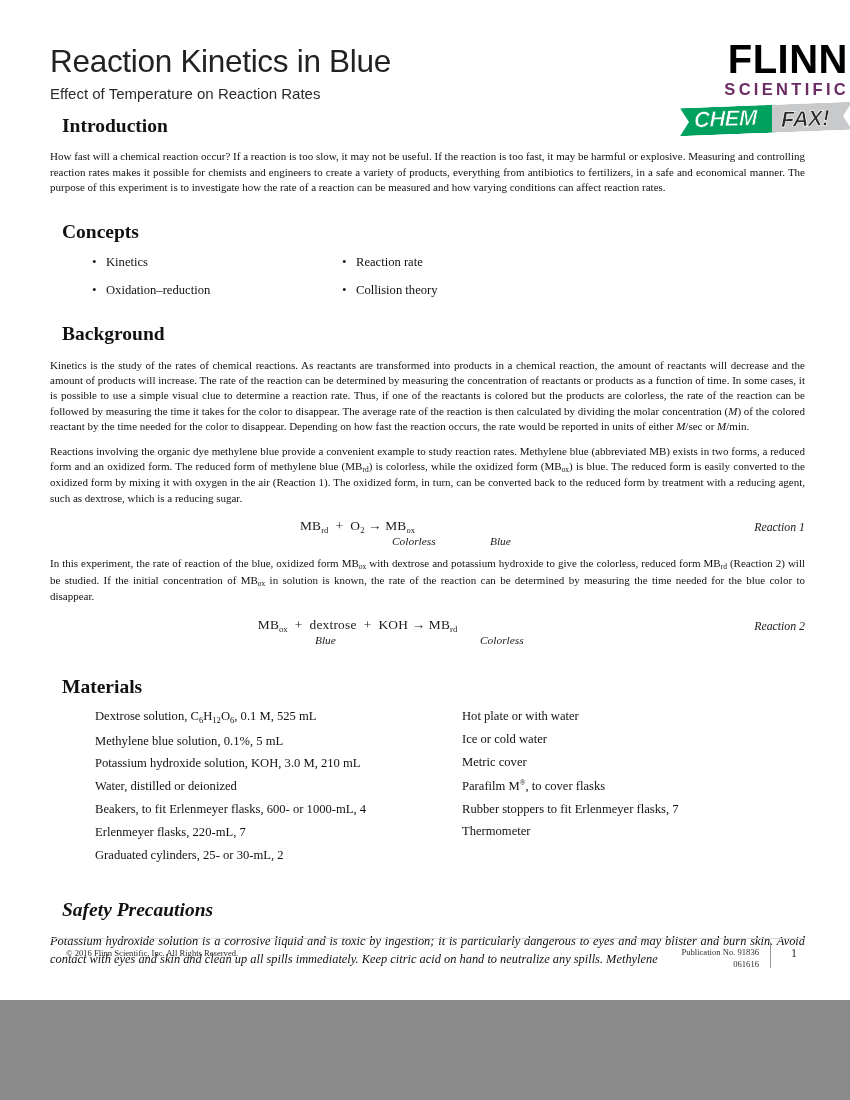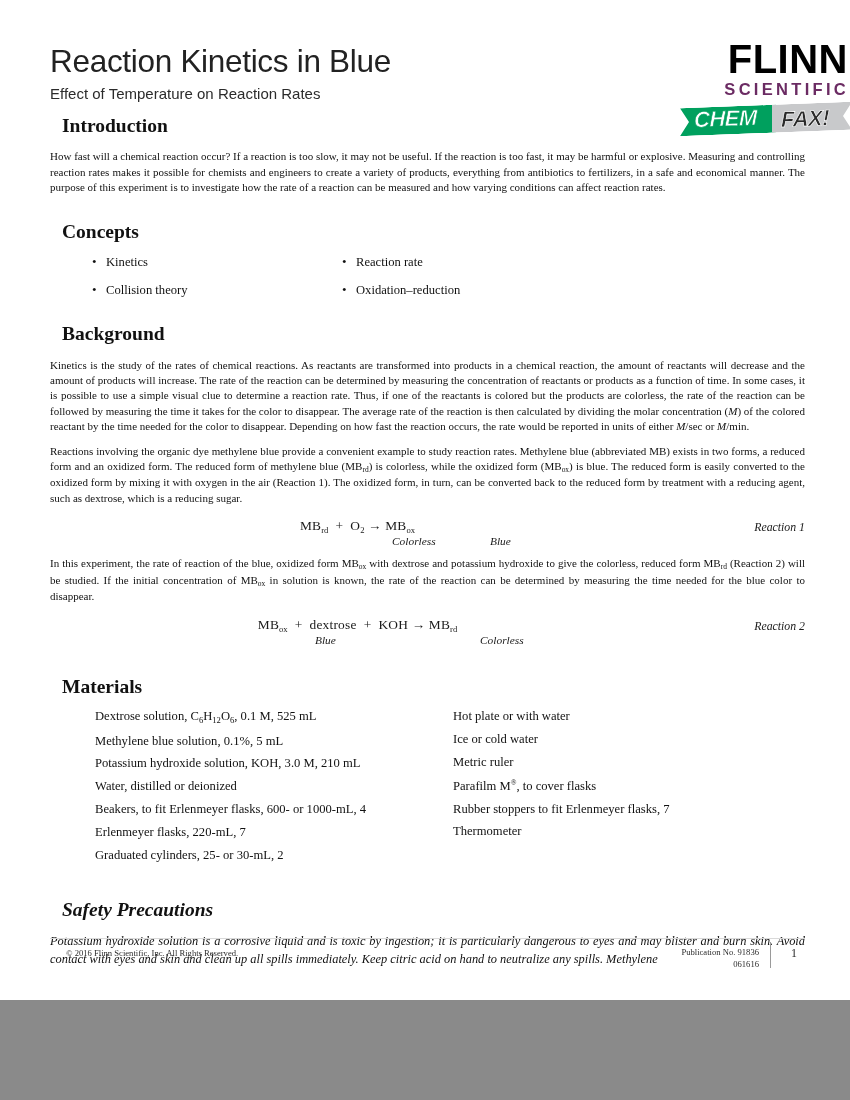--- a/index.html
+++ b/index.html
@@ -215,21 +215,21 @@
     font-style: italic;
     font-size: 11.8px;
   }
 
   
   .materials-grid {
     margin-top: 9px;
     display: grid;
     grid-template-columns: 355px 1fr;
     padding-left: 45px;
-    column-gap: 3px;
+    column-gap: 12px;
   }
   .materials-col div {
     font-size: 12.6px;
     line-height: 1.1;
     margin-bottom: 9px;
     color: #111;
     white-space: nowrap;
   }
   .materials-col div sub {
     font-size: 8.6px;
@@ -313,22 +313,22 @@
     <div class="sec-introduction">
       <h2 class="section-head">Introduction</h2>
       <p class="body">How fast will a chemical reaction occur? If a reaction is too slow, it may not be useful. If the reaction is too fast, it may be harmful or explosive. Measuring and controlling reaction rates makes it possible for chemists and engineers to create a variety of products, everything from antibiotics to fertilizers, in a safe and economical manner. The purpose of this experiment is to investigate how the rate of a reaction can be measured and how varying conditions can affect reaction rates.</p>
     </div>
 
     <div class="sec-concepts">
       <h2 class="section-head">Concepts</h2>
       <div class="concepts-grid">
         <div class="concept-item">Kinetics</div>
         <div class="concept-item">Reaction rate</div>
+        <div class="concept-item">Oxidation–reduction</div>
         <div class="concept-item">Collision theory</div>
-        <div class="concept-item">Oxidation–reduction</div>
       </div>
     </div>
 
     <div class="sec-background">
       <h2 class="section-head">Background</h2>
       <p class="body" id="bg-p1">Kinetics is the study of the rates of chemical reactions. As reactants are transformed into products in a chemical reaction, the amount of reactants will decrease and the amount of products will increase. The rate of the reaction can be determined by measuring the concentration of reactants or products as a function of time. In some cases, it is possible to use a simple visual clue to determine a reaction rate. Thus, if one of the reactants is colored but the products are colorless, the rate of the reaction can be followed by measuring the time it takes for the color to disappear. The average rate of the reaction is then calculated by dividing the molar concentration (<i>M</i>) of the colored reactant by the time needed for the color to disappear. Depending on how fast the reaction occurs, the rate would be reported in units of either <i>M</i>/sec or <i>M</i>/min.</p>
       <p class="body" id="bg-p2">Reactions involving the organic dye methylene blue provide a convenient example to study reaction rates. Methylene blue (abbreviated MB) exists in two forms, a reduced form and an oxidized form. The reduced form of methylene blue (MB<sub style="font-size:.68em;vertical-align:-.28em">rd</sub>) is colorless, while the oxidized form (MB<sub style="font-size:.68em;vertical-align:-.28em">ox</sub>) is blue. The reduced form is easily converted to the oxidized form by mixing it with oxygen in the air (Reaction 1). The oxidized form, in turn, can be converted back to the reduced form by treatment with a reducing agent, such as dextrose, which is a reducing sugar.</p>
 
       <div class="reaction-block">
         <div class="rxn-eq">
@@ -363,21 +363,21 @@
             <div>Methylene blue solution, 0.1%, 5 mL</div>
             <div>Potassium hydroxide solution, KOH, 3.0 M, 210 mL</div>
             <div>Water, distilled or deionized</div>
             <div>Beakers, to fit Erlenmeyer flasks, 600- or 1000-mL, 4</div>
             <div>Erlenmeyer flasks, 220-mL, 7</div>
             <div>Graduated cylinders, 25- or 30-mL, 2</div>
           </div>
         <div class="materials-col" id="mat-right">
             <div>Hot plate or with water</div>
             <div>Ice or cold water</div>
-            <div>Metric ruler</div>
+            <div>Metric cover</div>
             <div>Parafilm M<sup>®</sup>, to cover flasks</div>
             <div>Rubber stoppers to fit Erlenmeyer flasks, 7</div>
             <div>Thermometer</div>
           </div>
       </div>
     </div>
 
     <div class="sec-safety">
       <h2 class="section-head italic">Safety Precautions</h2>
       <div class="safety-body">Potassium hydroxide solution is a corrosive liquid and is toxic by ingestion; it is particularly dangerous to eyes and may blister and burn skin. Avoid contact with eyes and skin and clean up all spills immediately. Keep citric acid on hand to neutralize any spills. Methylene</div>

